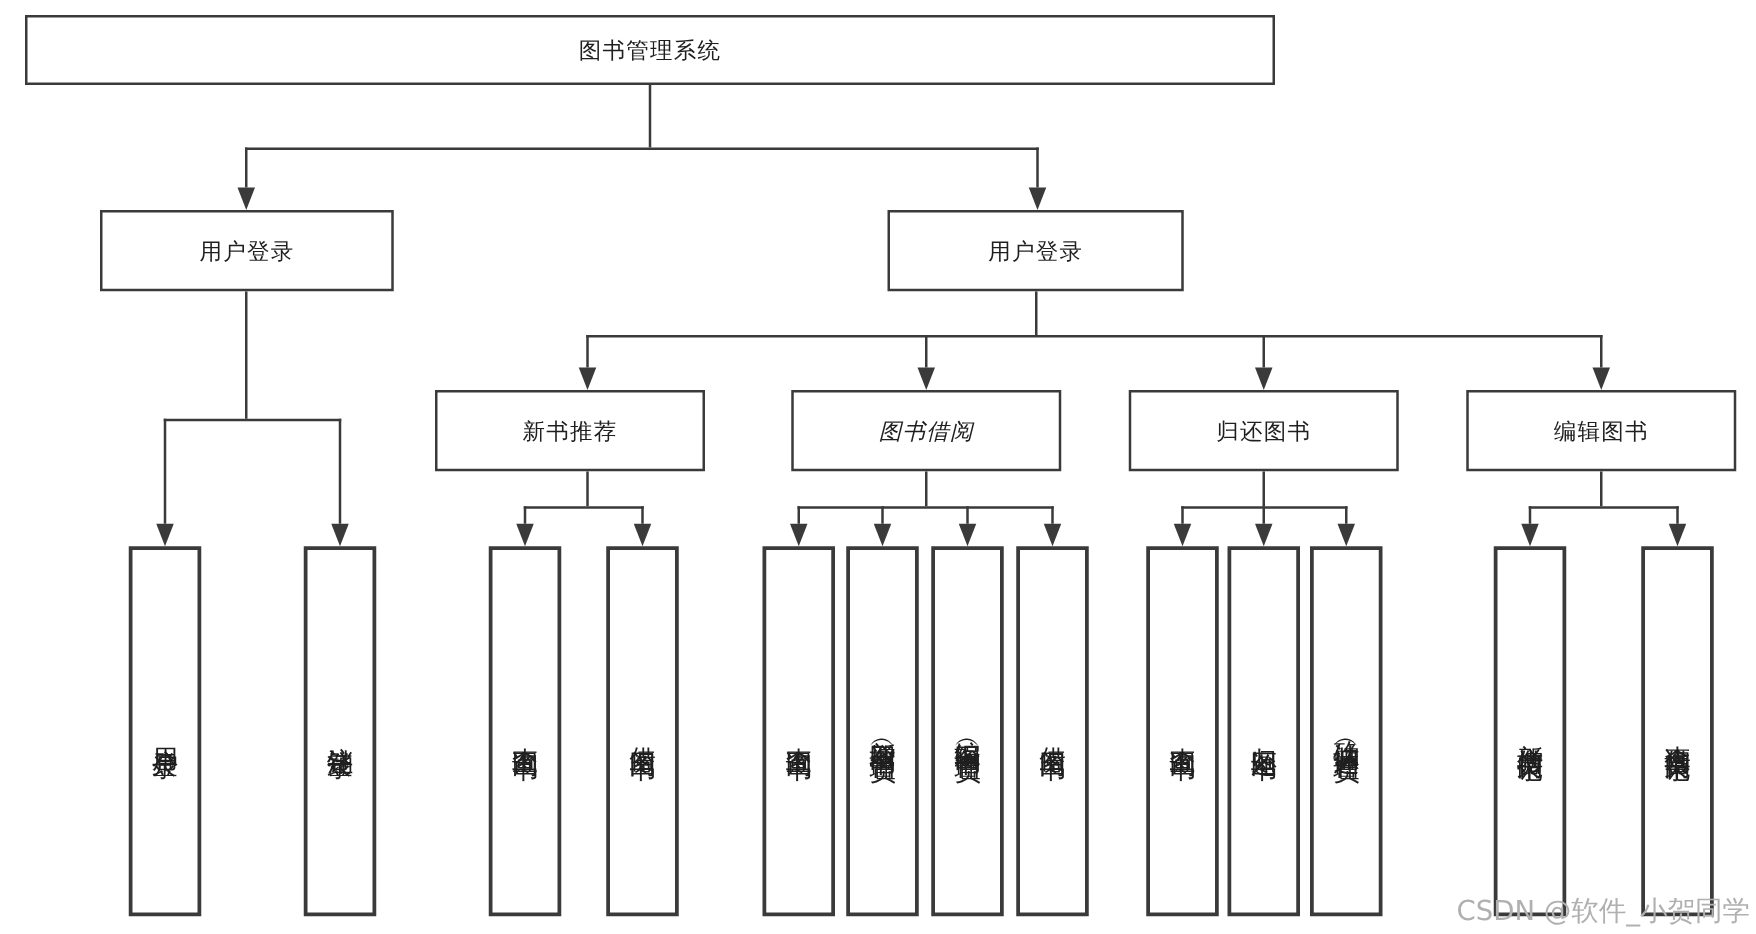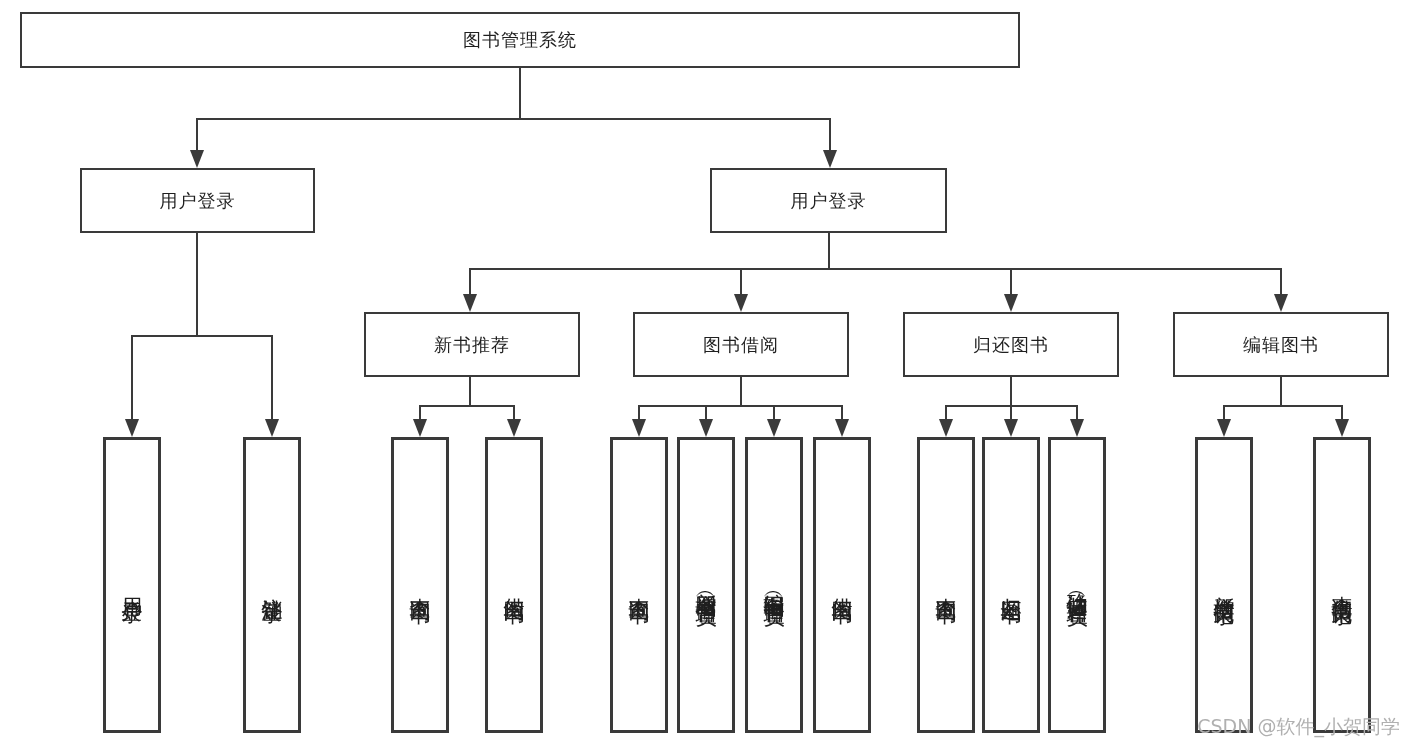--- a/index.html
+++ b/index.html
@@ -52,21 +52,21 @@
     border-left:7px solid transparent;
     border-right:7px solid transparent;
     border-top:18px solid var(--line);
   }
   .watermark{
     position:absolute;
     left:1160px;
     top:714px;
     width:240px;
     text-align:right;
-    font-size:19px;
+    font-size:22px;
     color:var(--watermark);
     white-space:nowrap;
   }
 </style>
 </head>
 <body>
 
 <div class="canvas">
 
   <div class="vl" style="left:519px;top:68px;height:50px;"></div>
@@ -126,22 +126,22 @@
   <div class="vl" style="left:1223px;top:405px;height:14px;"></div>
   <div class="ar" style="left:1217px;top:419px;"></div>
   <div class="vl" style="left:1341px;top:405px;height:14px;"></div>
   <div class="ar" style="left:1335px;top:419px;"></div>
 
   <div class="node" style="left:20px;top:12px;width:1000px;height:56px;">图书管理系统</div>
 
   <div class="node" style="left:80px;top:168px;width:235px;height:65px;">用户登录</div>
   <div class="node" style="left:710px;top:168px;width:237px;height:65px;">用户登录</div>
 
-  <div class="node" style="left:364px;top:312px;width:216px;height:65px;">新书推荐</div>
-  <div class="node" style="left:633px;top:312px;width:216px;height:65px;">图书借阅</div>
+  <div class="node" style="left:348px;top:312px;width:216px;height:65px;">新书推荐</div>
+  <div class="node" style="left:633px;top:312px;width:216px;height:65px;font-style:italic;">图书借阅</div>
   <div class="node" style="left:903px;top:312px;width:216px;height:65px;">归还图书</div>
   <div class="node" style="left:1173px;top:312px;width:216px;height:65px;">编辑图书</div>
 
   <div class="node leaf" style="left:103px;">
     <span class="vtext">用户登录</span>
   </div>
   <div class="node leaf" style="left:243px;">
     <span class="vtext">注销登录</span>
   </div>
   <div class="node leaf" style="left:391px;">

